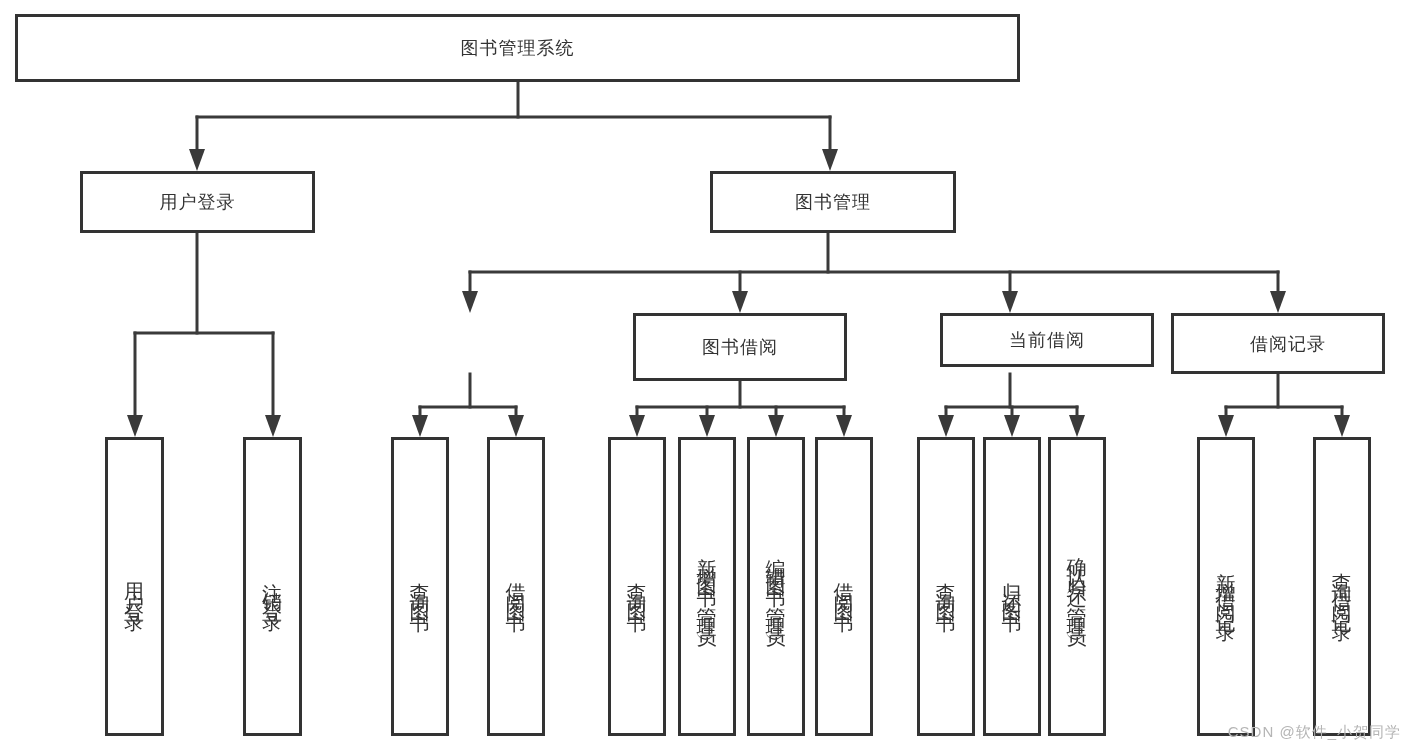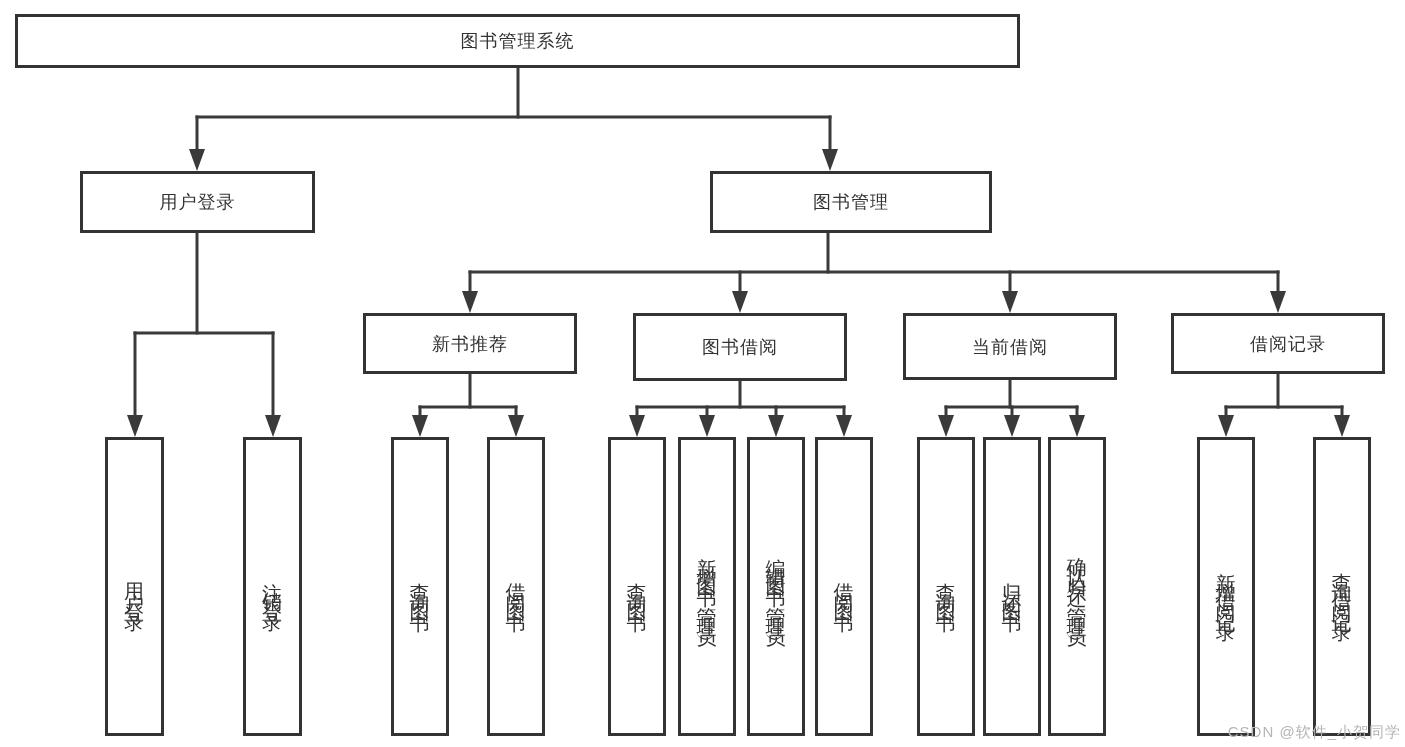--- a/index.html
+++ b/index.html
@@ -113,38 +113,35 @@
       <line x1="1012" y1="407" x2="1012" y2="419" stroke="#3a3a3a" stroke-width="3" stroke-linecap="square"></line>
       <polygon points="1004,415 1020,415 1012,437" fill="#3a3a3a"></polygon>
       <line x1="1077" y1="407" x2="1077" y2="419" stroke="#3a3a3a" stroke-width="3" stroke-linecap="square"></line>
       <polygon points="1069,415 1085,415 1077,437" fill="#3a3a3a"></polygon>
       <line x1="1226" y1="407" x2="1226" y2="419" stroke="#3a3a3a" stroke-width="3" stroke-linecap="square"></line>
       <polygon points="1218,415 1234,415 1226,437" fill="#3a3a3a"></polygon>
       <line x1="1342" y1="407" x2="1342" y2="419" stroke="#3a3a3a" stroke-width="3" stroke-linecap="square"></line>
       <polygon points="1334,415 1350,415 1342,437" fill="#3a3a3a"></polygon>
     </svg>
 
-  <div class="node" style="left:15px; top:14px; width:1005px; height:54px;">
+  <div class="node" style="left:15px; top:14px; width:1005px; height:68px;">
     <span>图书管理系统</span>
   </div>
 
   <div class="node" style="left:80px; top:171px; width:235px; height:62px;">
     <span>用户登录</span>
   </div>
-  <div class="node" style="left:710px; top:171px; width:282px; height:62px;">
+  <div class="node" style="left:710px; top:171px; width:246px; height:62px;">
     <span>图书管理</span>
   </div>
 
-  <div class="node" style="left:363px; top:313px; width:214px; height:61px;">
-    <span>新书推荐</span>
-  </div>
   <div class="node" style="left:633px; top:313px; width:214px; height:68px;">
     <span>图书借阅</span>
   </div>
-  <div class="node" style="left:903px; top:313px; width:214px; height:67px;">
+  <div class="node" style="left:940px; top:313px; width:214px; height:54px;">
     <span>当前借阅</span>
   </div>
   <div class="node" style="left:1171px; top:313px; width:214px; height:61px;padding-left:20px;">
     <span>借阅记录</span>
   </div>
 
   <div class="leaf" style="left:105px; top:437px; width:59px; height:299px;">
     <span class="vtext">用户登录</span>
   </div>
   <div class="leaf" style="left:243px; top:437px; width:59px; height:299px;">

